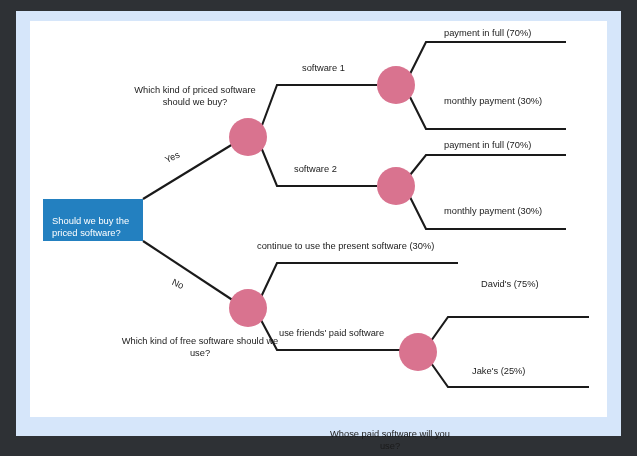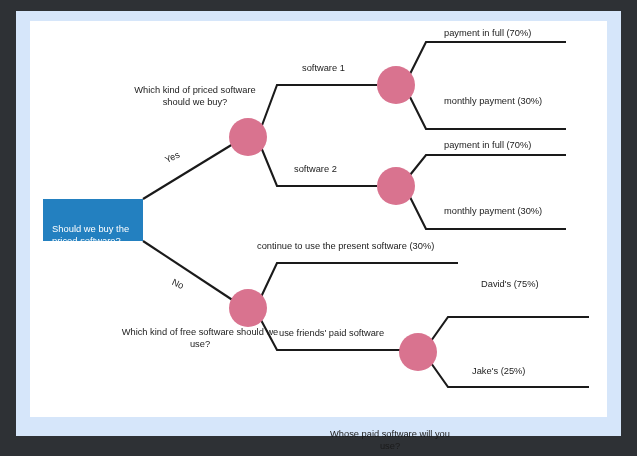--- a/index.html
+++ b/index.html
@@ -65,21 +65,21 @@
   .root-box {
     position: absolute;
     left: 43px;
     top: 199px;
     width: 100px;
     height: 42px;
     background: #2380c0;
     color: #ffffff;
     font-size: 9.4px;
     line-height: 12.4px;
-    padding: 24px 0 0 9px;
+    padding: 16px 0 0 9px;
     box-sizing: border-box;
   }
   .lbl {
     position: absolute;
     font-size: 9.3px;
     color: #1b1b1b;
     white-space: nowrap;
     line-height: 12px;
   }
   .lbl.ctr {
@@ -137,21 +137,21 @@
     <div class="node-circle" style="left:229px; top:118px; width:38px; height:38px;"></div>
     <div class="node-circle" style="left:377px; top:66px; width:38px; height:38px;"></div>
     <div class="node-circle" style="left:377px; top:167px; width:38px; height:38px;"></div>
     <div class="node-circle" style="left:229px; top:289px; width:38px; height:38px;"></div>
     <div class="node-circle" style="left:399px; top:333px; width:38px; height:38px;"></div>
 
     <div class="lbl rot-yes" style="left:168px; top:154px;">Yes</div>
     <div class="lbl rot-no" style="left:170px; top:275px;">No</div>
 
     <div class="lbl ctr" style="left:120px; top:84px; width:150px;">Which kind of priced software should we buy?</div>
-    <div class="lbl ctr" style="left:120px; top:326px; width:160px;">Which kind of free software should we use?</div>
+    <div class="lbl ctr" style="left:120px; top:335px; width:160px;">Which kind of free software should we use?</div>
     <div class="lbl ctr" style="left:320px; top:388px; width:140px;margin-top:40px;">Whose paid software will you use?</div>
 
     <div class="lbl" style="left:302px; top:62px;">software 1</div>
     <div class="lbl" style="left:294px; top:163px;">software 2</div>
     <div class="lbl" style="left:257px; top:240px;">continue to use the present software (30%)</div>
     <div class="lbl" style="left:279px; top:327px;">use friends' paid software</div>
 
     <div class="lbl" style="left:444px; top:27px;">payment in full (70%)</div>
     <div class="lbl" style="left:444px; top:95px;">monthly payment (30%)</div>
     <div class="lbl" style="left:444px; top:139px;">payment in full (70%)</div>

